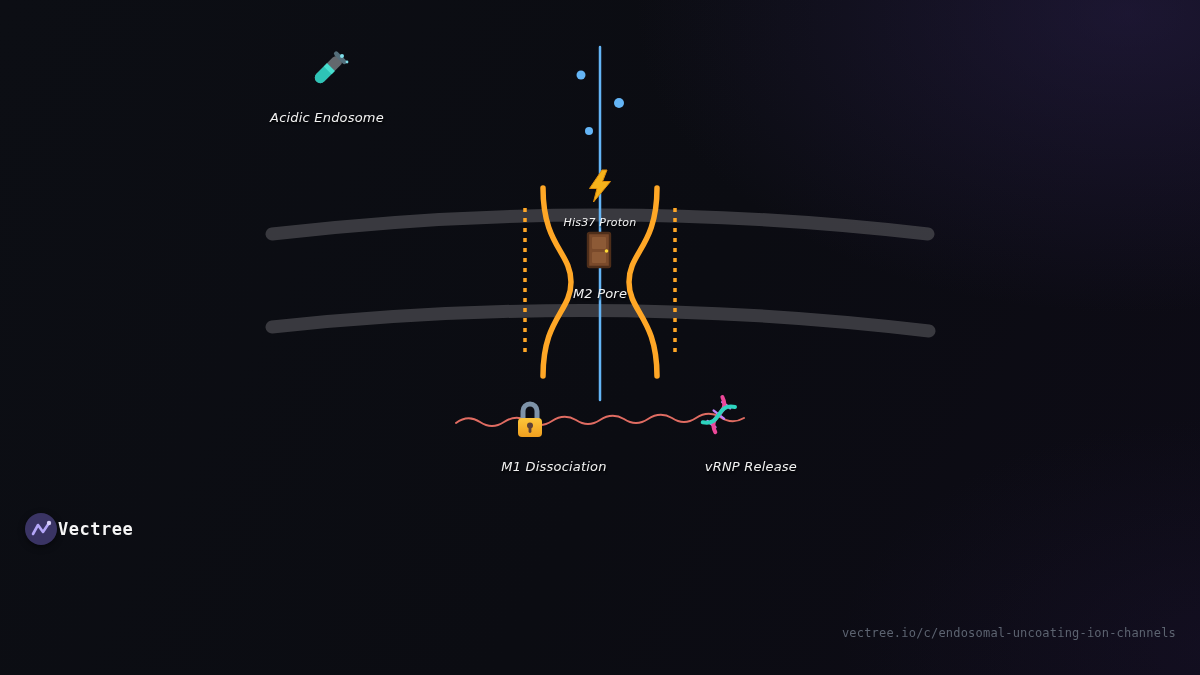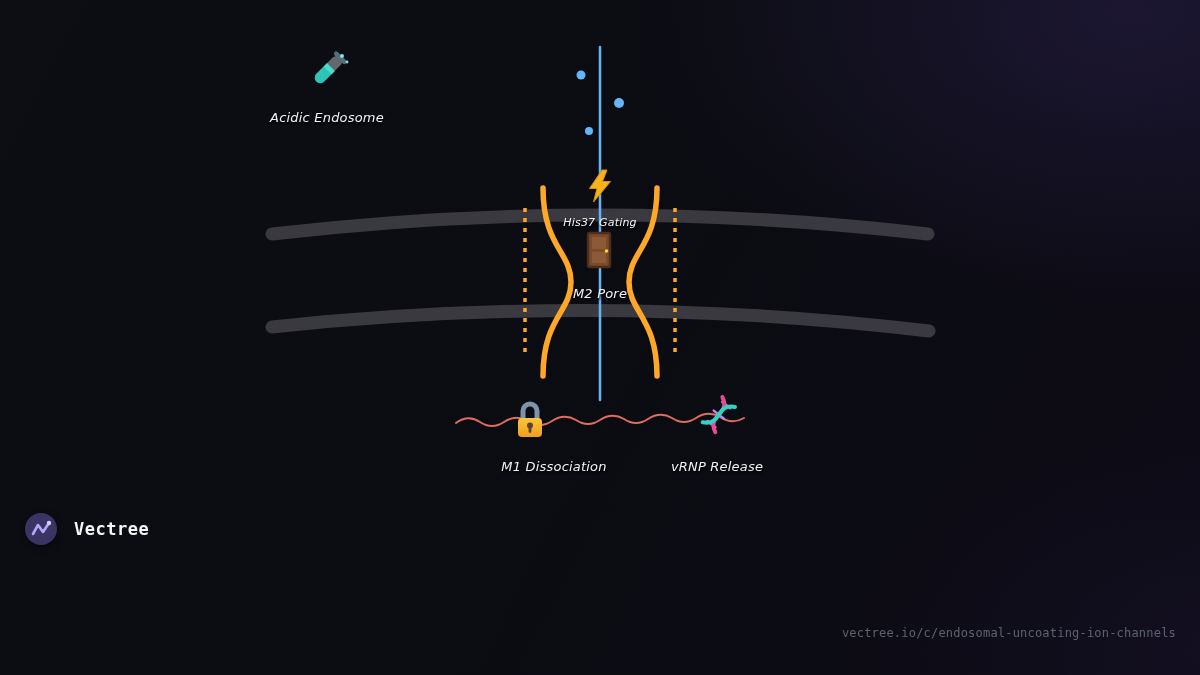--- a/index.html
+++ b/index.html
@@ -16,21 +16,21 @@
   .canvas{position:absolute;left:0;top:0;pointer-events:none;}
 
   .diagram-label{
     position:absolute;text-align:center;color:#f2f2f2;
     font-size:13px;letter-spacing:0.2px;
     text-shadow:1px 2px 2px rgba(0,0,0,0.85);
     font-style:italic;
   }
   .diagram-label.small{font-size:11px;}
 
-  .brand-row{position:absolute;left:25px;top:513px;display:flex;align-items:center;gap:17px;}
+  .brand-row{position:absolute;left:25px;top:513px;display:flex;align-items:center;gap:1px;}
   .logo-badge{
     width:32px;height:32px;border-radius:50%;
     background:#3a3464;display:flex;align-items:center;justify-content:center;
     box-shadow:0 2px 6px rgba(0,0,0,0.5);
   }
   .brand-name{
     font-family:"DejaVu Sans Mono",monospace;font-weight:bold;
     font-size:17px;color:#f5f5f5;letter-spacing:0.5px;
   }
   .card-title{
@@ -80,21 +80,21 @@
       <circle cx="44" cy="15" r="1.4" fill="#7fdeea"></circle>
     </svg>
   </div>
   <div class="diagram-label" style="left:227px;top:110px;width:200px;">Acidic Endosome</div>
 
   <div class="abs" style="left:585px;top:169px;">
     <svg width="30" height="34" viewBox="0 0 30 34">
       <path d="M17 1 L4.5 19.5 L12 19.5 L8.5 33 L25.5 12.5 L17.5 12.5 L22 1 Z" fill="#f6b31b" stroke="#e08e0b" stroke-width="1" stroke-linejoin="round"></path>
     </svg>
   </div>
-  <div class="diagram-label small" style="left:540px;top:216px;width:120px;">His37 Gating</div>
+  <div class="diagram-label small" style="left:540px;top:216px;width:120px;">His37 Proton</div>
 
   <div class="abs" style="left:584px;top:231px;">
     <svg width="30" height="38" viewBox="0 0 30 38">
       <rect x="4" y="2" width="22" height="34" rx="1.5" fill="#7a4a2b" stroke="#4e2e1a" stroke-width="2.4"></rect>
       <rect x="8" y="6" width="14" height="12" rx="1" fill="#8d5a36"></rect>
       <rect x="8" y="21" width="14" height="11" rx="1" fill="#8d5a36"></rect>
       <circle cx="22.5" cy="20" r="1.8" fill="#fdd835"></circle>
     </svg>
   </div>
   <div class="diagram-label" style="left:550px;top:286px;width:100px;">M2 Pore</div>
@@ -119,21 +119,21 @@
     <svg width="46" height="46" viewBox="0 0 46 46">
       <g transform="rotate(38 23 23)">
         <line x1="18" y1="8" x2="28" y2="8" stroke="#c084fc" stroke-width="2.5" stroke-linecap="round"></line>
         <line x1="16.5" y1="20" x2="29.5" y2="20" stroke="#c084fc" stroke-width="2.5" stroke-linecap="round"></line>
         <line x1="18" y1="32" x2="28" y2="32" stroke="#c084fc" stroke-width="2.5" stroke-linecap="round"></line>
         <path d="M15 4 C 33 13, 13 27, 31 36" fill="none" stroke="#ec4899" stroke-width="4" stroke-linecap="round"></path>
         <path d="M31 4 C 13 13, 33 27, 15 36" fill="none" stroke="#2dd4bf" stroke-width="4" stroke-linecap="round"></path>
       </g>
     </svg>
   </div>
-  <div class="diagram-label" style="left:637px;top:459px;width:160px;">vRNP Release</div>
+  <div class="diagram-label" style="left:637px;top:459px;width:160px;text-align:right;">vRNP Release</div>
 
   <div class="brand-row">
     <div class="logo-badge">
       <svg width="32" height="32" viewBox="0 0 32 32">
         <polyline points="8,21 13,12 18,19 24,10" fill="none" stroke="#b4a6f8" stroke-width="2.6" stroke-linecap="round" stroke-linejoin="round"></polyline>
         <circle cx="24" cy="10" r="2.2" fill="#d8cff9"></circle>
       </svg>
     </div>
     <div class="brand-name">Vectree</div>
   </div>

